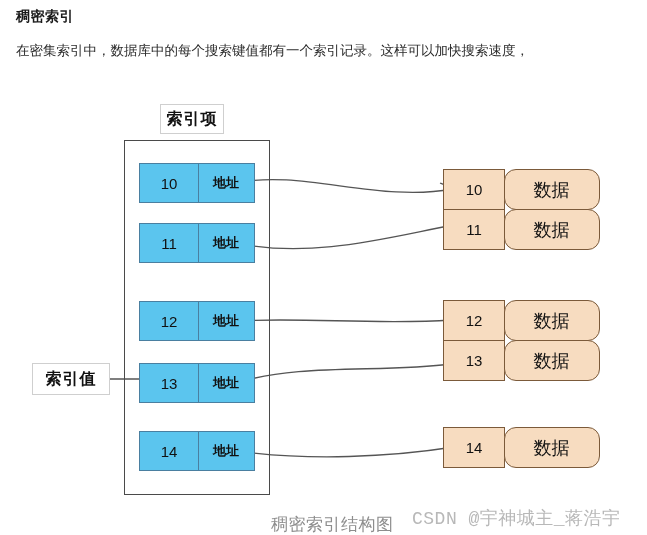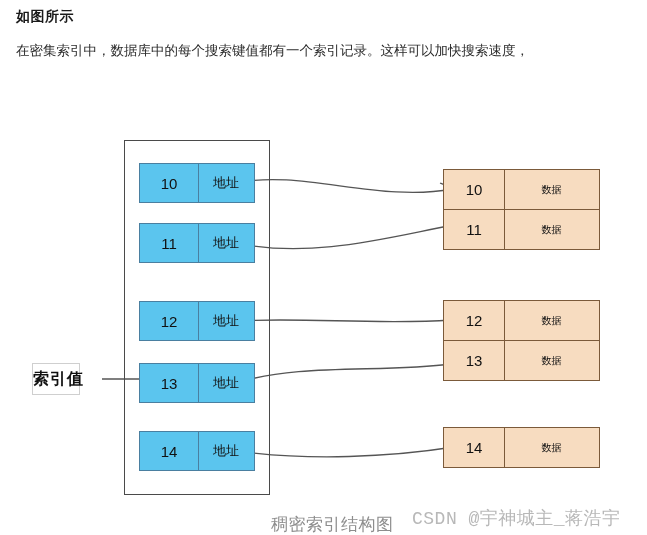--- a/index.html
+++ b/index.html
@@ -41,21 +41,21 @@
     text-align:center;
     box-sizing:border-box;
     white-space:nowrap;
   }
   .lbl-item{
     left:160px;top:9px;width:64px;height:30px;
     font-size:16px;line-height:28px;
     letter-spacing:1px;
   }
   .lbl-value{
-    left:32px;top:268px;width:48px;height:32px;
+    left:32px;top:268px;width:78px;height:32px;
     font-size:16px;line-height:30px;
     letter-spacing:1px;
   }
 
   .index-container{
     position:absolute;left:124px;top:45px;
     width:146px;height:355px;
     border:1.6px solid #4a4a4a;
     background:transparent;
     box-sizing:border-box;
@@ -67,59 +67,60 @@
     display:flex;
     box-sizing:border-box;
   }
   .idx-cell{
     box-sizing:border-box;
     background:#5bc5ee;
     border:1.4px solid #4a7fa0;
     display:flex;align-items:center;justify-content:center;
     font-size:14px;
     color:#111;
+    font-weight:bold;
   }
   .idx-key{width:60px;height:40px;font-weight:normal;font-size:15px;}
   .idx-addr{width:57px;height:40px;margin-left:-1.4px;font-size:13px;
             font-family:"DejaVu Sans","Liberation Sans",sans-serif;}
 
   .data-row{
     position:absolute;
     width:158px;height:41px;
     display:flex;
     box-sizing:border-box;
   }
   .data-cell{
     box-sizing:border-box;
     background:#f7dcc0;
     border:1.5px solid #7b5a3a;
     display:flex;align-items:center;justify-content:center;
     color:#111;
   }
   .data-key{width:62px;height:41px;font-size:15px;}
-  .data-val{width:96px;height:41px;margin-left:-1.5px;font-size:10px;}
+  .data-val{width:96px;height:41px;margin-left:-1.5px;font-size:18px;border-radius:12px;}
 
   .caption{
     position:absolute;left:271px;top:513px;
     font-size:17px;color:#8d8d8d;letter-spacing:0.5px;
     white-space:nowrap;
   }
   .watermark{
     position:absolute;left:412px;top:506px;
     font-size:18px;color:#b8b8b8;letter-spacing:0.5px;
     white-space:nowrap;
     font-family:Liberation Mono, monospace;
   }
 </style>
 </head>
 <body>
 
 <div class="article">
 
-  <div class="heading">如图所示</div>
+  <div class="heading">稠密索引</div>
 
   <div class="para">
     <span class="l">在密集索引中，数据库中的每个搜索键值都有一个索引记录。这样可以加快搜索速度，</span>
   </div>
 
   <div class="figure">
 
     <svg class="fig-svg" width="647" height="440">
 
       <path d="M102,284 L197,284" stroke="#555555" stroke-width="1.4" fill="none"></path>
@@ -130,20 +131,21 @@
       <path d="M237,148 C310,164 390,142 448,131" stroke="#555555" stroke-width="1.3" fill="none"></path>
       <path d="M448,131 C452,133 453,136 451,139" stroke="#555555" stroke-width="1.3" fill="none"></path>
 
       <path d="M237,226 C300,222 380,230 451,225" stroke="#555555" stroke-width="1.3" fill="none"></path>
 
       <path d="M236,288 C300,268 380,278 452,269" stroke="#555555" stroke-width="1.3" fill="none"></path>
 
       <path d="M237,356 C310,366 390,362 454,352" stroke="#555555" stroke-width="1.3" fill="none"></path>
     </svg>
 
+    <div class="lbl lbl-item">索引项</div>
 
     <div class="lbl lbl-value">索引值</div>
 
     <div class="index-container">
       <div class="idx-row" style="left:14px;top:22px;">
         <div class="idx-cell idx-key">10</div>
         <div class="idx-cell idx-addr">地址</div>
       </div>
       <div class="idx-row" style="left:14px;top:82px;">
         <div class="idx-cell idx-key">11</div>

